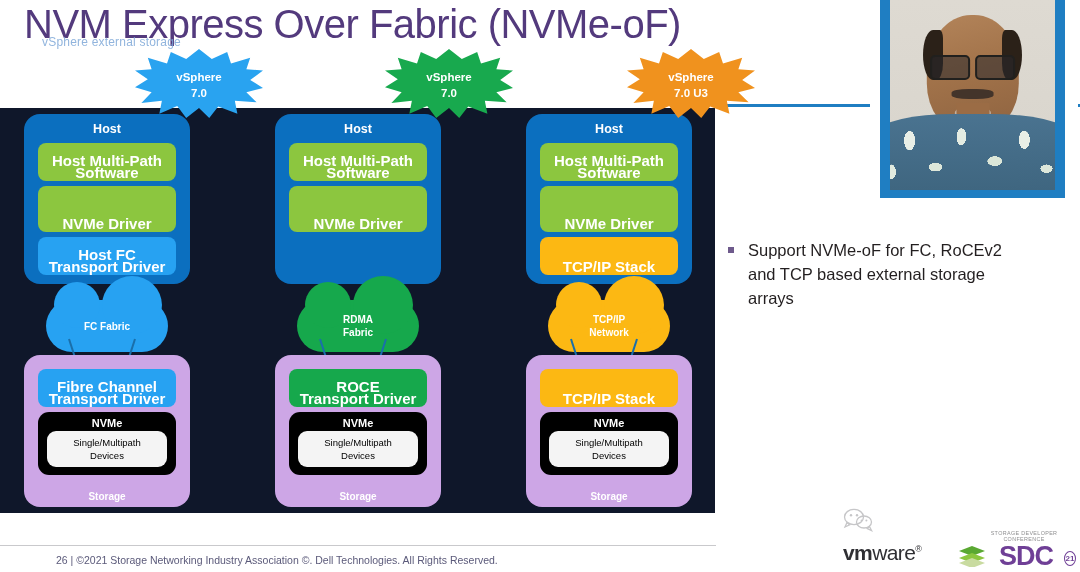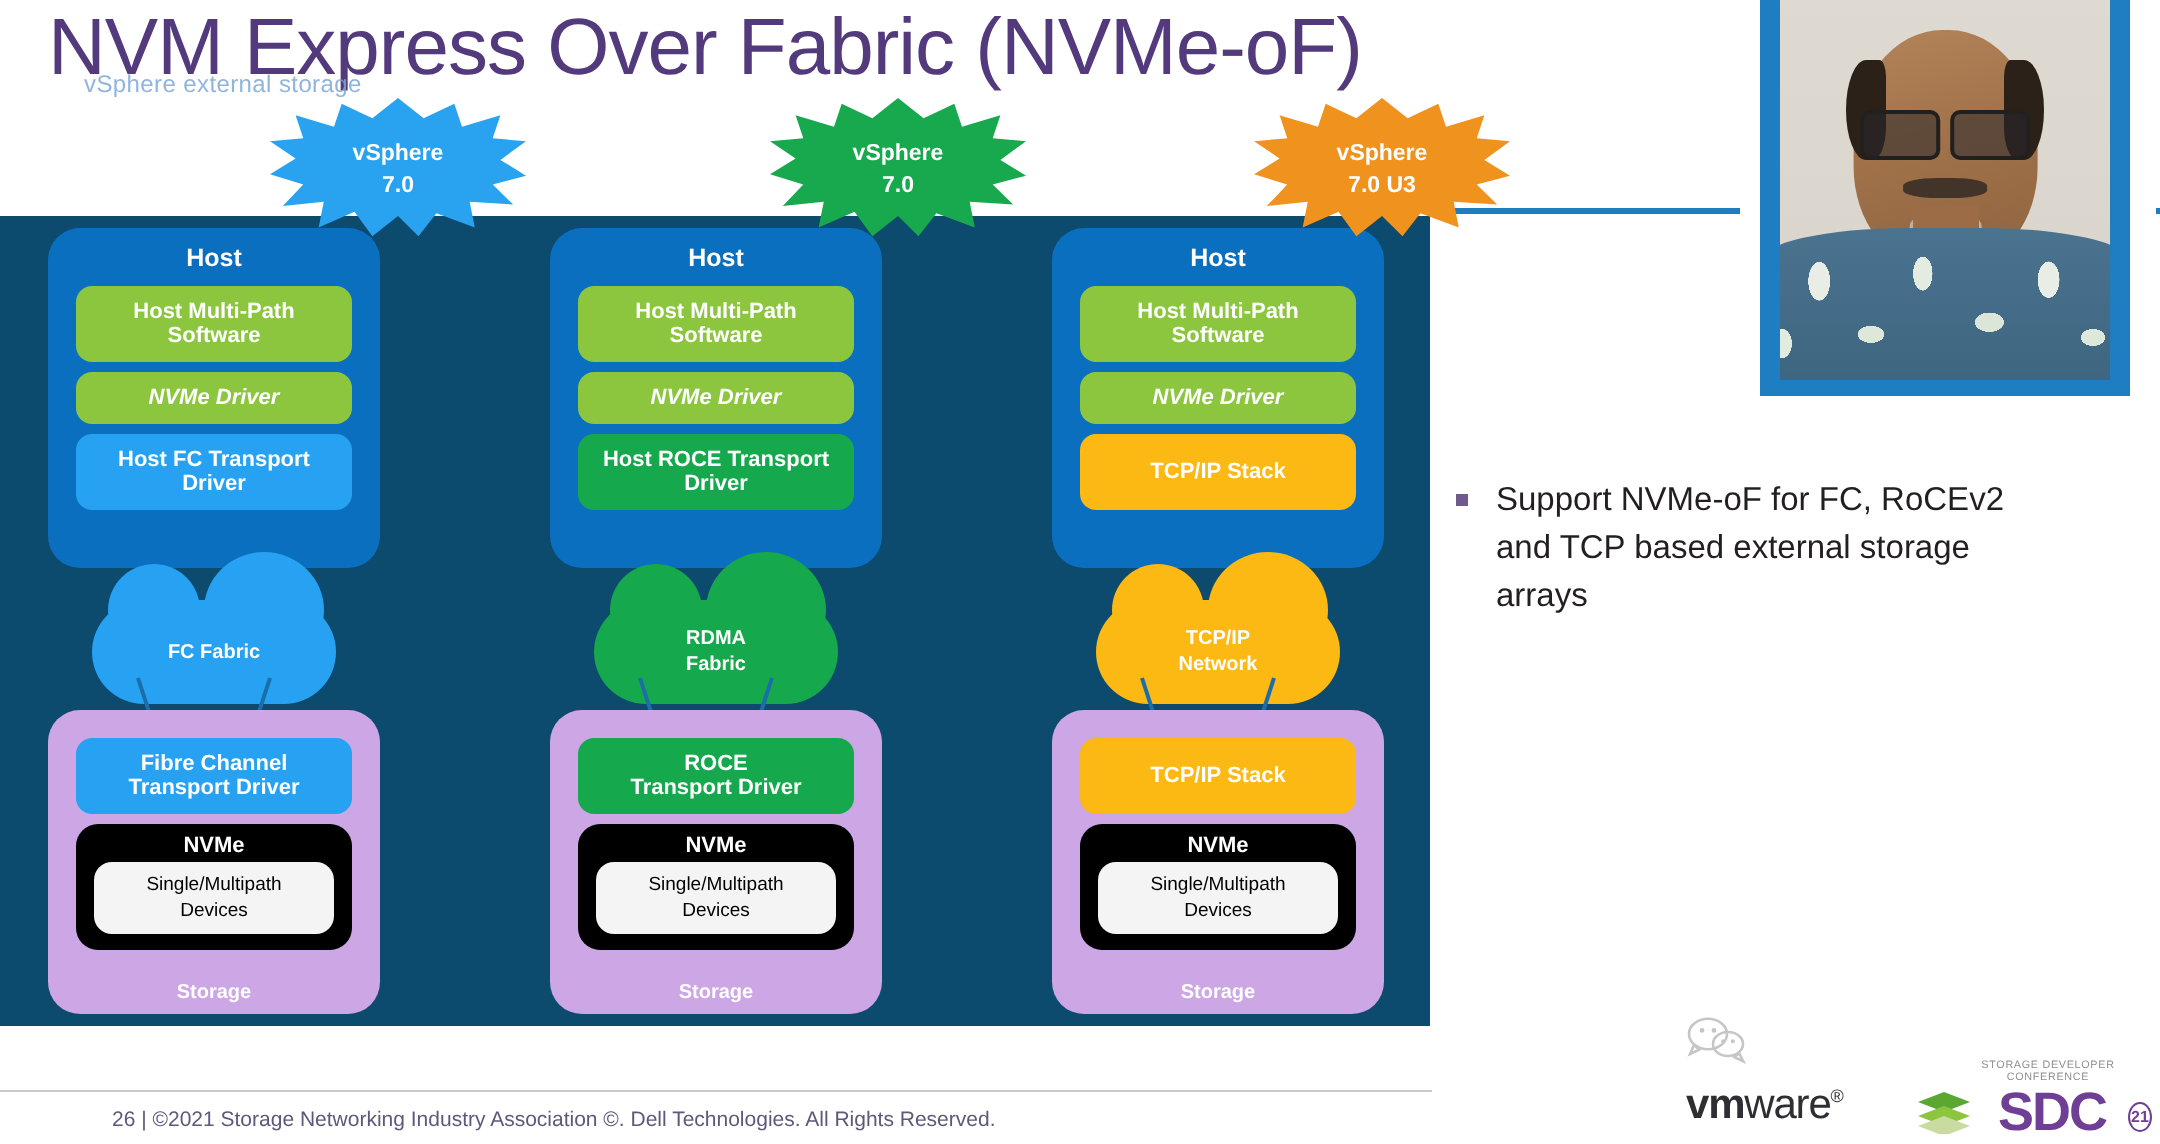--- a/index.html
+++ b/index.html
@@ -94,21 +94,21 @@
     border-radius: 40% 40% 0 0 / 22% 22% 0 0;
   }
   #p-neck { position:absolute; left:50%; bottom:34%; width:20%; height:12%;
             transform:translateX(-50%); background:#9b6c45; }
 
   
   #diagram-panel {
     position: absolute;
     left: 0; top: 108px;
     width: 715px; height: 405px;
-    background: #0c4a6e;
+    background: #0f172a;
   }
 
   
   .column { position: absolute; top: 0; width: 200px; height: 100%; }
   #column-fc   { left: 6px; }
   #column-roce { left: 257px; }
   #column-tcp  { left: 508px; }
 
   
   .host-box {
@@ -123,32 +123,32 @@
     text-align: center;
     color: #ffffff;
     font-size: 12.5px;
     font-weight: bold;
     line-height: 18px;
   }
   .layer {
     border-radius: 8px;
     margin-top: 5px;
     color: #ffffff;
-    font-size: 11px;
+    font-size: 15px;
     font-weight: bold;
     text-align: center;
     line-height: 12px;
     display: flex;
     flex-direction: column;
     align-items: center;
-    justify-content: center;
+    justify-content: flex-end;
     height: 38px;
     padding: 2px 4px;
   }
-  .layer.one-line { height: 26px; font-style: italic; }
+  .layer.one-line { height: 46px; }
   .layer-green    { background: #8cc63f; }
   .layer-blue     { background: #27a2f2; }
   .layer-dkgreen  { background: #16a84c; }
   .layer-amber    { background: #fcb813; }
 
   
   .conn { position: absolute; width: 2px; background: #1a6faa; transform-origin: top center; }
   #fc-conn-l   { left: 62px;  top: 176px; height: 24px; transform: rotate(18deg); }
   #fc-conn-r   { left: 128px; top: 176px; height: 24px; transform: rotate(-18deg); }
   #fc-conn-l2  { left: 62px;  top: 231px; height: 24px; transform: rotate(-18deg); }
@@ -398,23 +398,20 @@
 
   <div class="column" id="column-roce">
     <div class="host-box">
       <div class="host-title">Host</div>
       <div class="layer layer-green">
         <span>Host Multi-Path Software</span>
       </div>
       <div class="layer layer-green one-line">
         <span>NVMe Driver</span>
       </div>
-      <div class="layer layer-dkgreen">
-        <span>Host ROCE Transport Driver</span>
-      </div>
     </div>
     <div class="conn" id="roce-conn-l" style="left:62px;top:176px;height:24px;transform:rotate(18deg);"></div>
     <div class="conn" id="roce-conn-r" style="left:128px;top:176px;height:24px;transform:rotate(-18deg);"></div>
     <div class="cloud cloud-green">
       <span>RDMA</span>
       <span>Fabric</span>
     </div>
     <div class="conn" id="roce-conn-l2" style="left:62px;top:231px;height:24px;transform:rotate(-18deg);"></div>
     <div class="conn" id="roce-conn-r2" style="left:128px;top:231px;height:24px;transform:rotate(18deg);"></div>
     <div class="storage-box">

